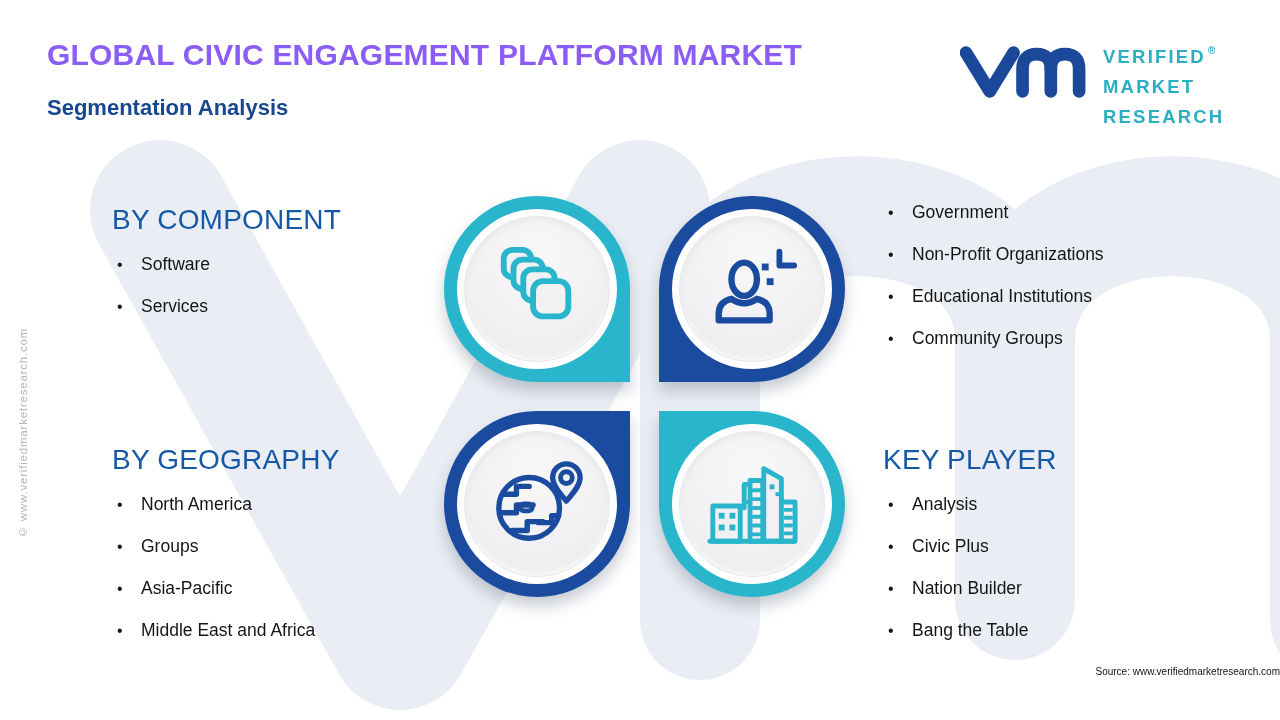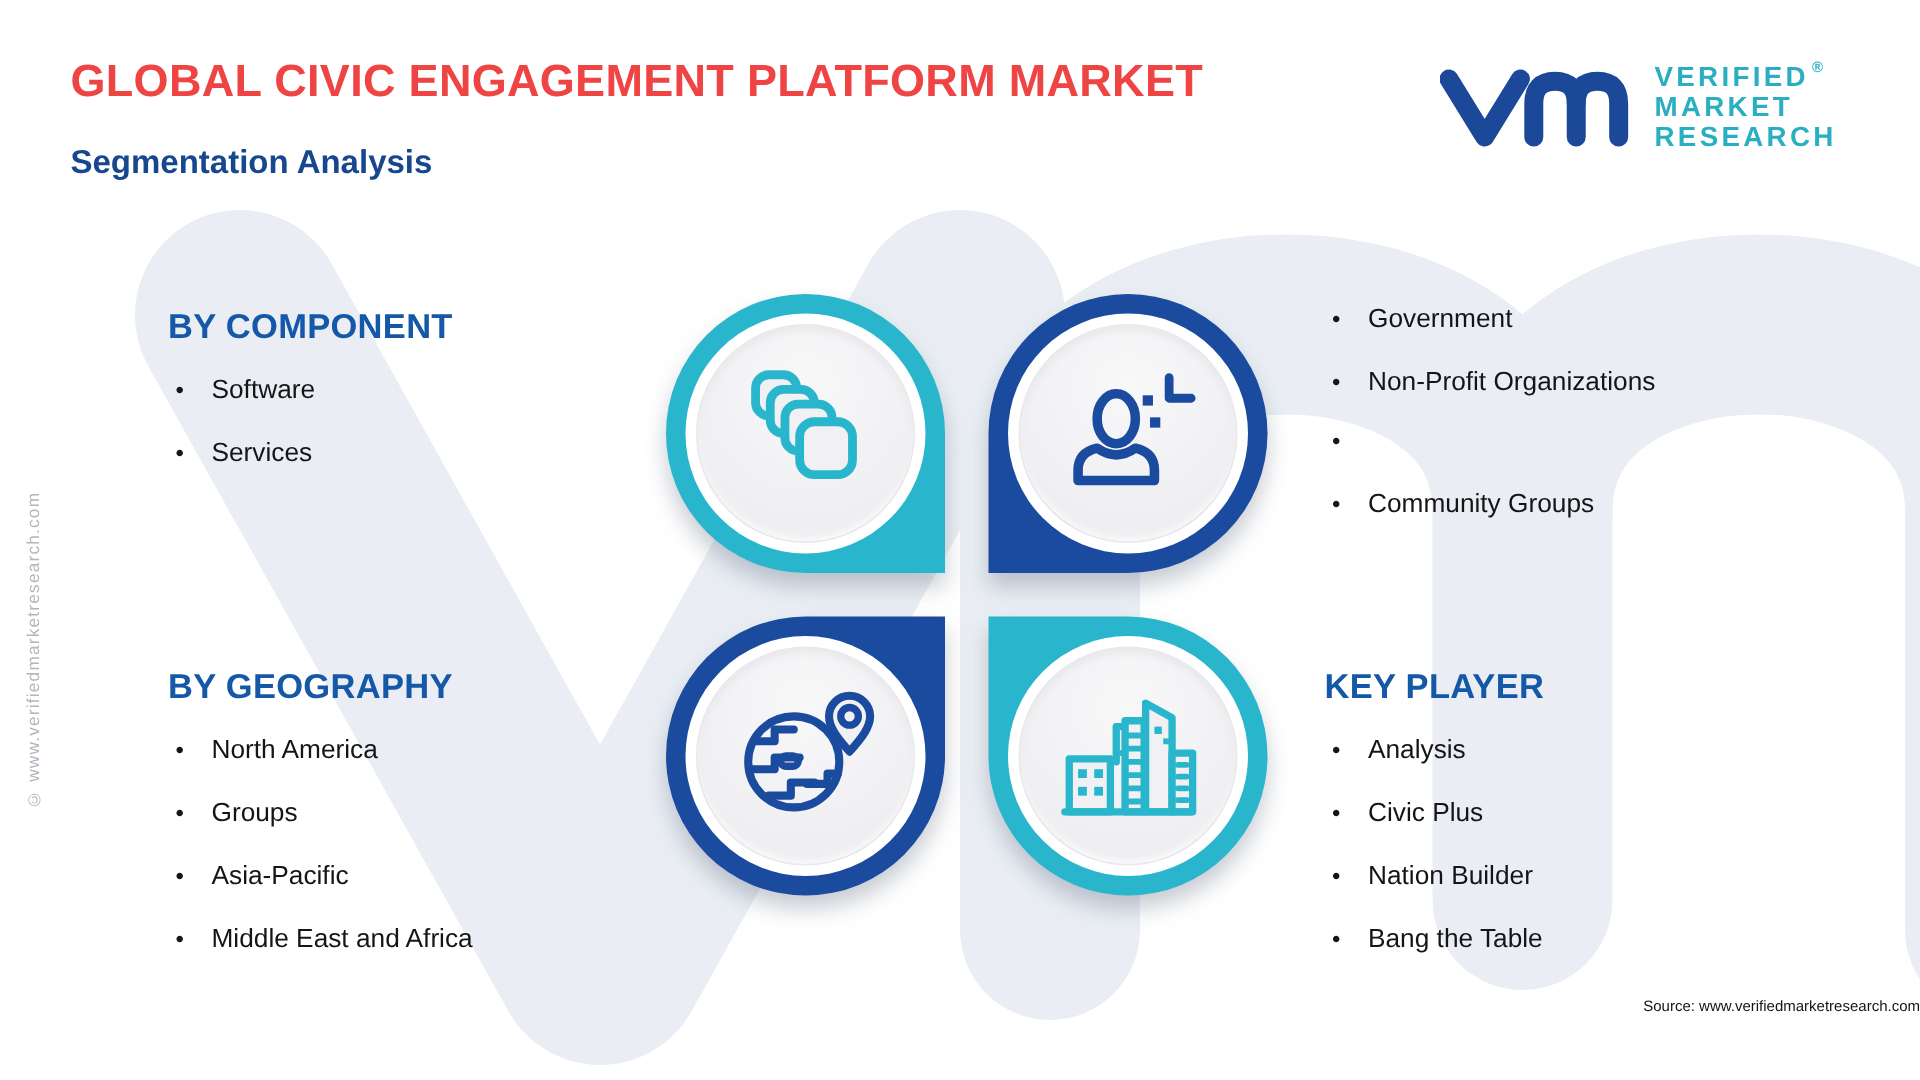--- a/index.html
+++ b/index.html
@@ -6,43 +6,43 @@
   .stage{
     position:relative;width:1280px;height:720px;overflow:hidden;background:#ffffff;
     font-family:"Liberation Sans","DejaVu Sans",sans-serif;
   }
   .bg-watermark{position:absolute;left:0;top:0;z-index:0;}
   .content{position:absolute;inset:0;z-index:1;}
 
   
   .page-title{
     position:absolute;left:47px;top:38px;margin:0;
-    font-size:30px;font-weight:bold;color:#ef4444;letter-spacing:0.2px;white-space:nowrap;
+    font-size:30px;font-weight:bold;color:#8b5cf6;letter-spacing:0.2px;white-space:nowrap;
   }
   .page-subtitle{
     position:absolute;left:47px;top:95px;margin:0;
     font-size:22px;font-weight:bold;color:#17478F;white-space:nowrap;
   }
 
   
   .logo{position:absolute;left:960px;top:36px;display:flex;align-items:flex-start;}
   .logo-mono{width:134px;height:60px;margin-top:6px;}
-  .logo-text{margin-left:9px;color:#2AAEC1;font-weight:bold;font-size:18.5px;line-height:20px;letter-spacing:2.2px;}
+  .logo-text{margin-left:9px;color:#2AAEC1;font-weight:bold;font-size:18.5px;line-height:30px;letter-spacing:2.2px;}
   .logo-text sup{font-size:10px;letter-spacing:0;vertical-align:9px;margin-left:2px;}
 
   
   .side-wm{
     position:absolute;left:17px;top:268px;height:270px;
     writing-mode:vertical-rl;transform:rotate(180deg);
     font-size:11.5px;color:#b2b6bf;letter-spacing:0.8px;white-space:nowrap;
   }
 
   
   .panel{position:absolute;width:360px;}
-  .panel h3{margin:0 0 18px 0;font-size:23px;font-weight:bold;color:#1558A7;letter-spacing:0.2px;white-space:nowrap;}
+  .panel h3{margin:0 0 18px 0;font-size:28px;font-weight:normal;color:#1558A7;letter-spacing:0.2px;white-space:nowrap;}
   .panel ul{list-style:none;margin:0;padding:0;}
   .panel li{display:flex;align-items:baseline;margin-bottom:21px;font-size:17.5px;color:#151515;white-space:nowrap;}
   .panel li .b{width:29px;flex:0 0 29px;color:#151515;font-size:16px;padding-left:5px;box-sizing:border-box;}
   .pos-component{left:112px;top:204px;}
   .pos-application{left:883px;top:202px;}
   .pos-geography{left:112px;top:444px;}
   .pos-keyplayer{left:883px;top:444px;}
 
   
   .quad{position:absolute;left:444px;top:196px;width:401px;height:401px;}
@@ -121,20 +121,21 @@
         <li>
             <span class="b">•</span>
             <span>Government</span>
           </li>
         <li>
             <span class="b">•</span>
             <span>Non-Profit Organizations</span>
           </li>
         <li>
             <span class="b">•</span>
+            <span>Educational Institutions</span>
           </li>
         <li>
             <span class="b">•</span>
             <span>Community Groups</span>
           </li>
       </ul>
     </section>
 
     <section class="panel pos-geography">
       <h3>BY GEOGRAPHY</h3>

